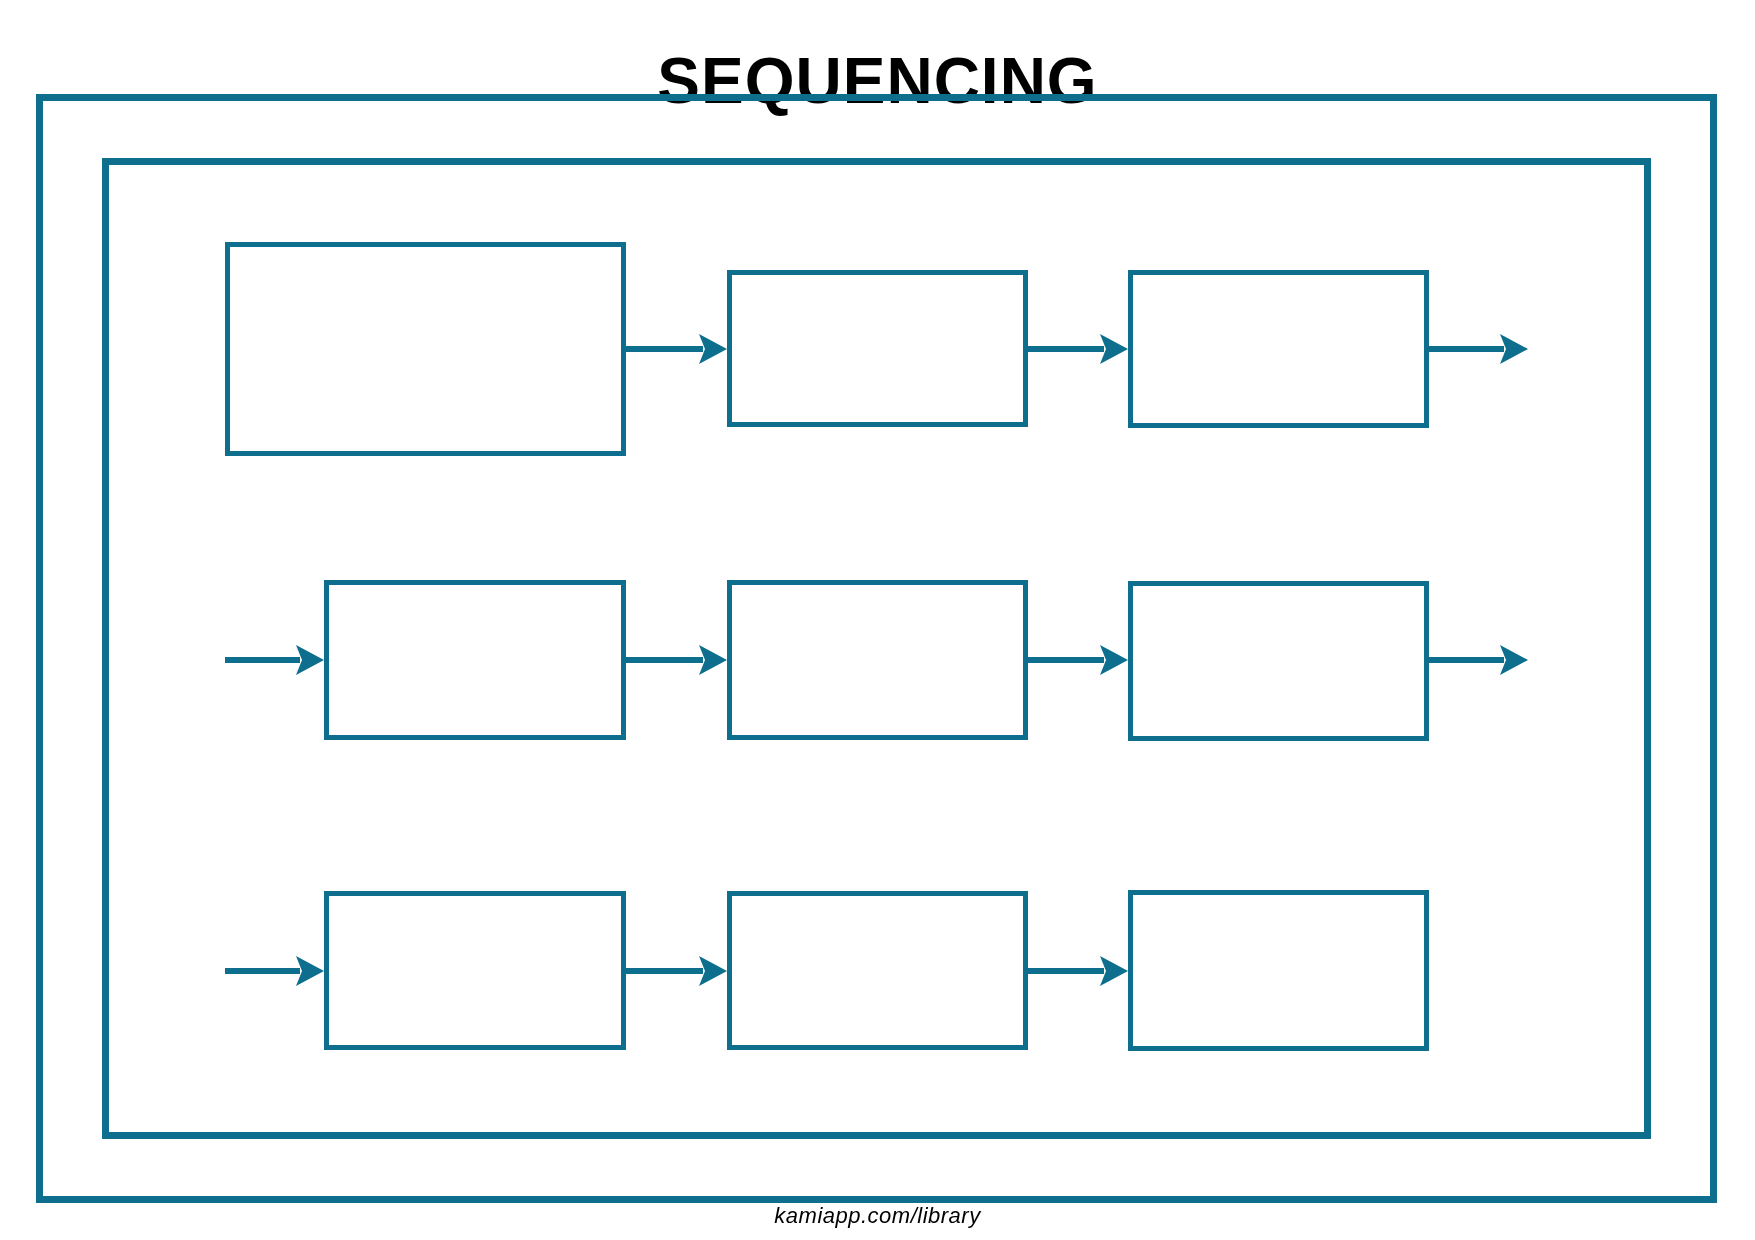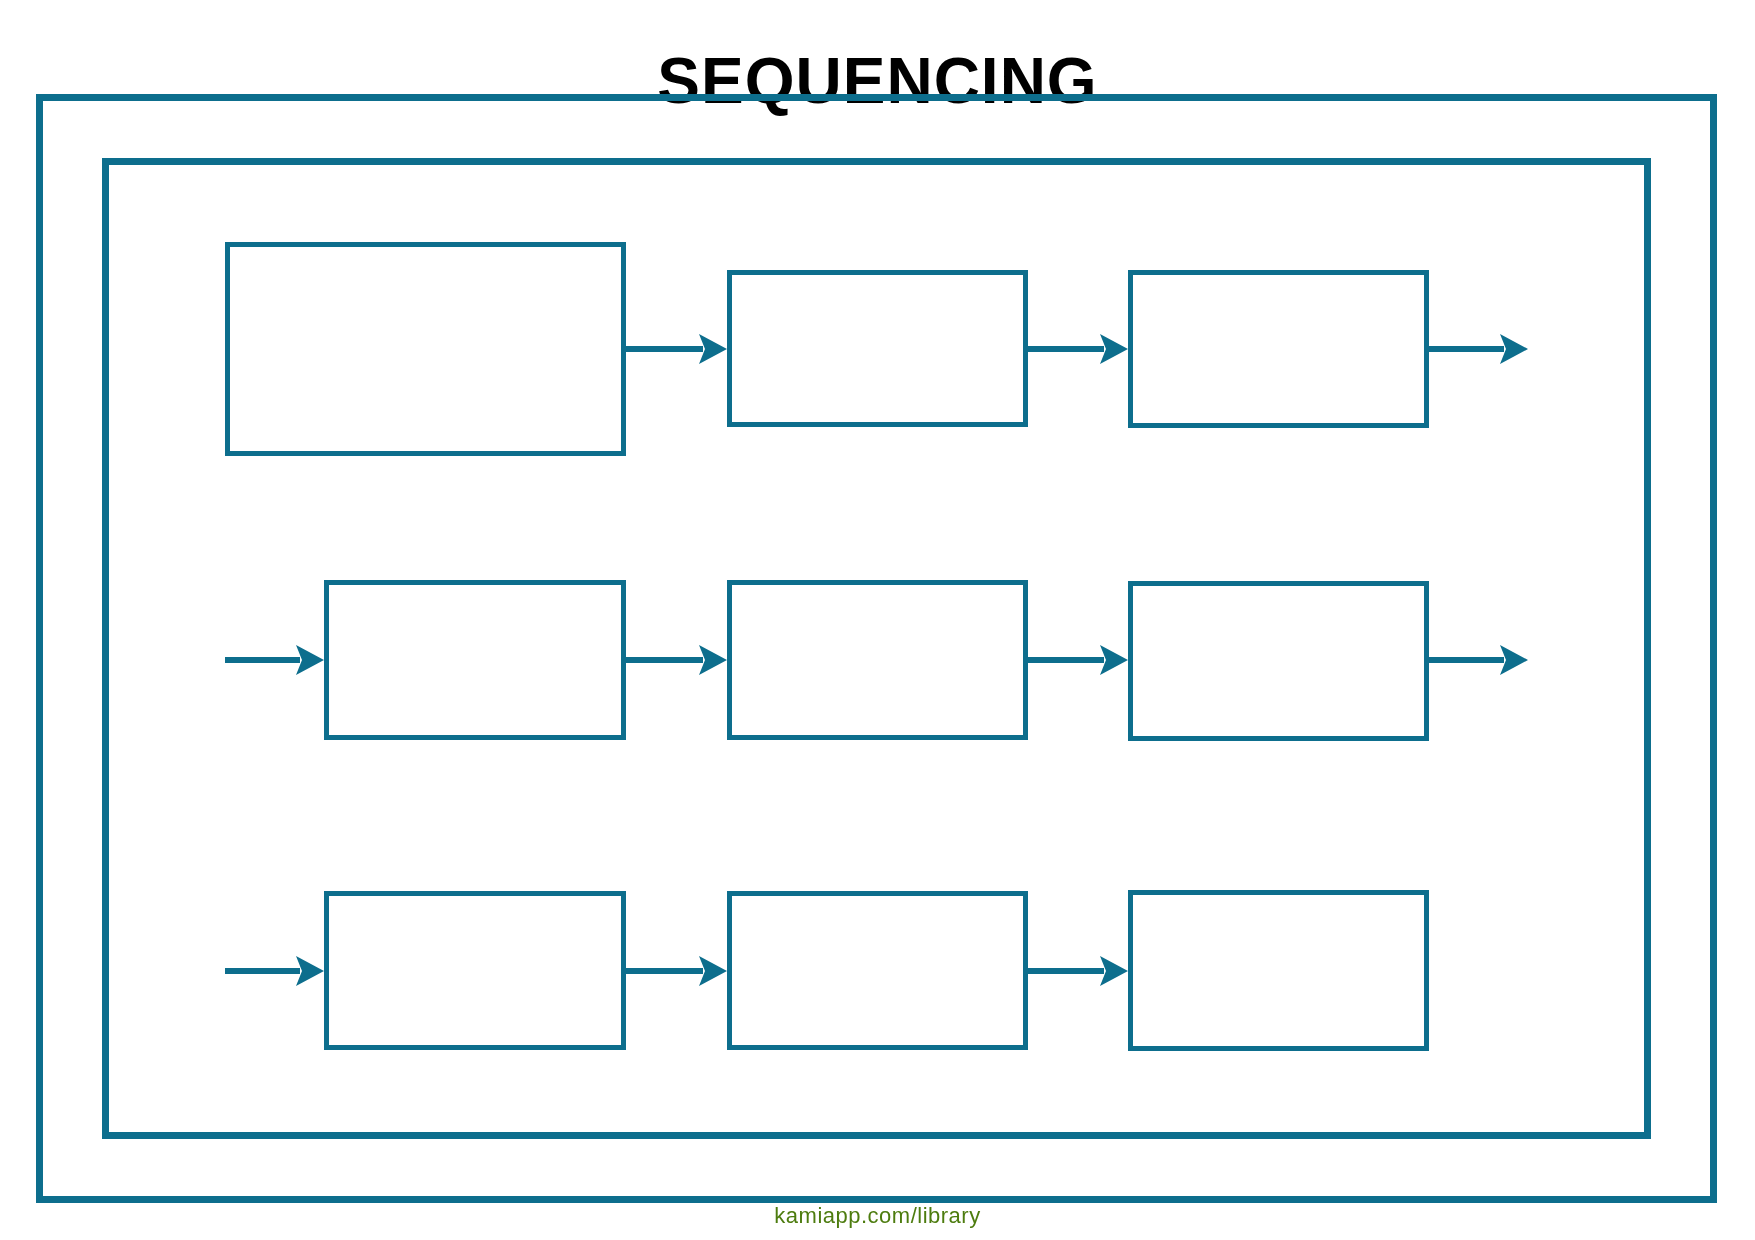--- a/index.html
+++ b/index.html
@@ -71,21 +71,22 @@
   .arrow-layer polygon { fill: #0d6e8d; }
 
   .footer {
     position: absolute;
     top: 1203px;
     left: 0;
     width: 100%;
     text-align: center;
     font-size: 22px;
     letter-spacing: 0.5px;
-    color: #4d7c0f;
+    color: #000000;
+    font-style: italic;
   }
 </style>
 </head>
 <body>
 
 <div class="page">
 
   <h1 class="title">SEQUENCING</h1>
 
   <div class="outer-frame"></div>

